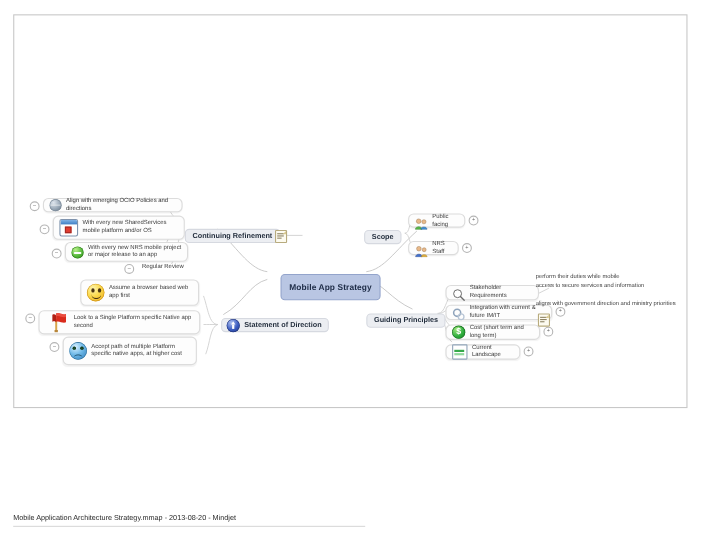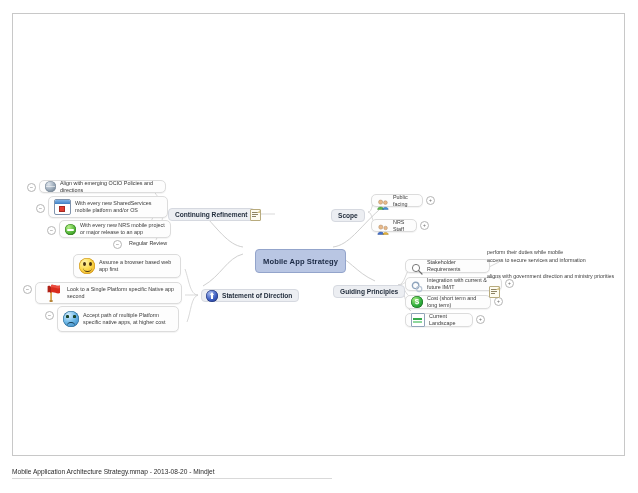--- a/index.html
+++ b/index.html
@@ -2,21 +2,21 @@
 <html><head>
 <meta charset="utf-8">
 <style>
   html,body{margin:0;padding:0;background:#ffffff;}
   body{width:638px;height:493px;position:relative;overflow:hidden;
        font-family:"Liberation Sans","DejaVu Sans",sans-serif;
        -webkit-font-smoothing:antialiased;}
 
   
   #page{position:absolute;left:0;top:0;width:638px;height:493px;background:#fff;}
-  #canvas{position:absolute;left:12px;top:13px;width:613px;height:443px;
+  #canvas{position:absolute;left:12px;top:13px;width:613px;height:358px;
           background:#fff;border:1px solid #c8c8c8;box-sizing:border-box;}
   #svg-links{position:absolute;left:0;top:0;width:613px;height:443px;
              pointer-events:none;}
 
   
   .node{position:absolute;box-sizing:border-box;display:flex;align-items:center;
         background:#fdfdfd;border:1px solid #dcdcdc;border-radius:5px;
         padding:2px 5px;color:#303030;line-height:1.22;
         box-shadow:0 1px 1px rgba(0,0,0,.05);}
   .node .txt{display:block;}

